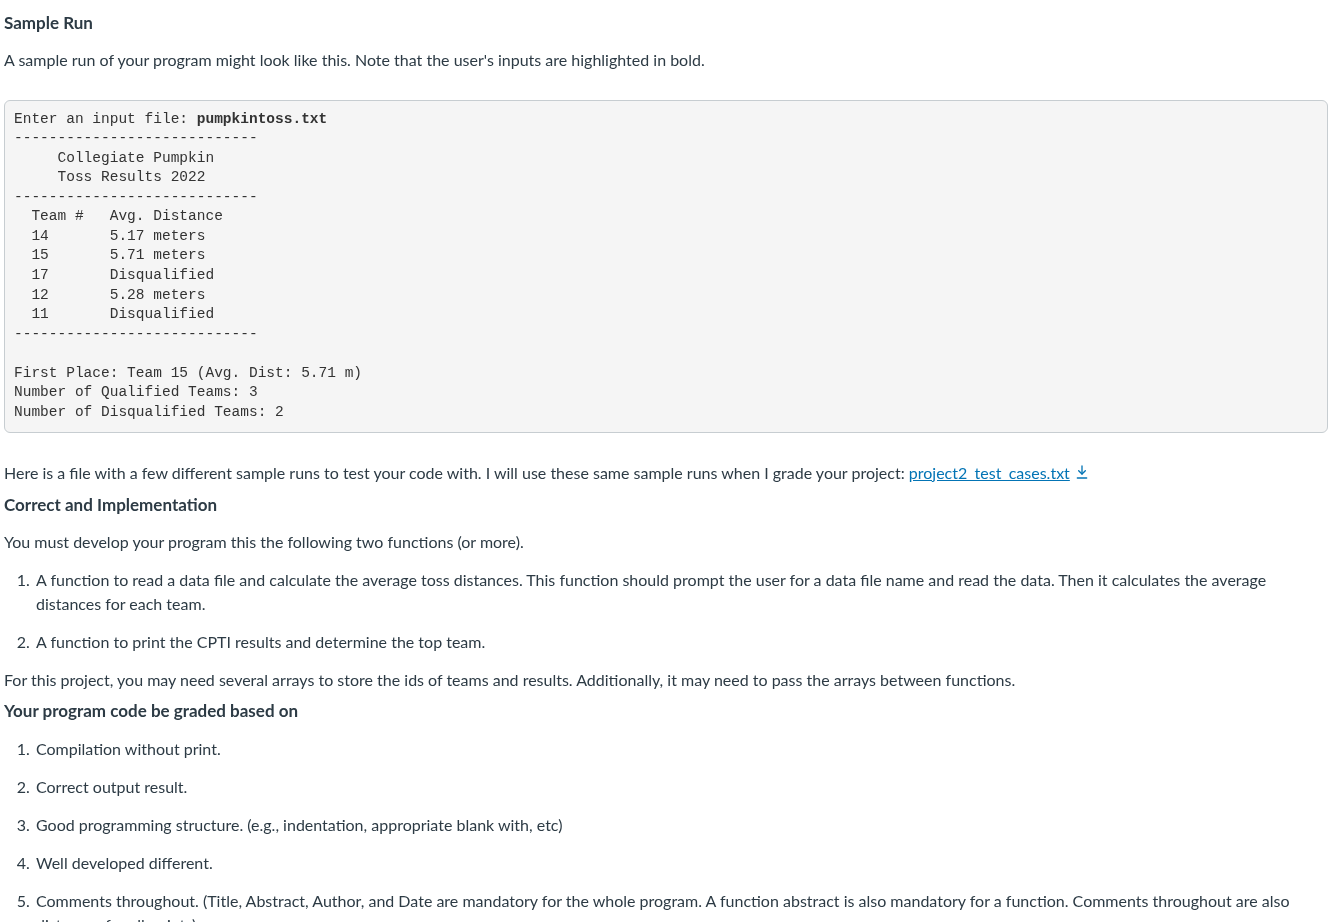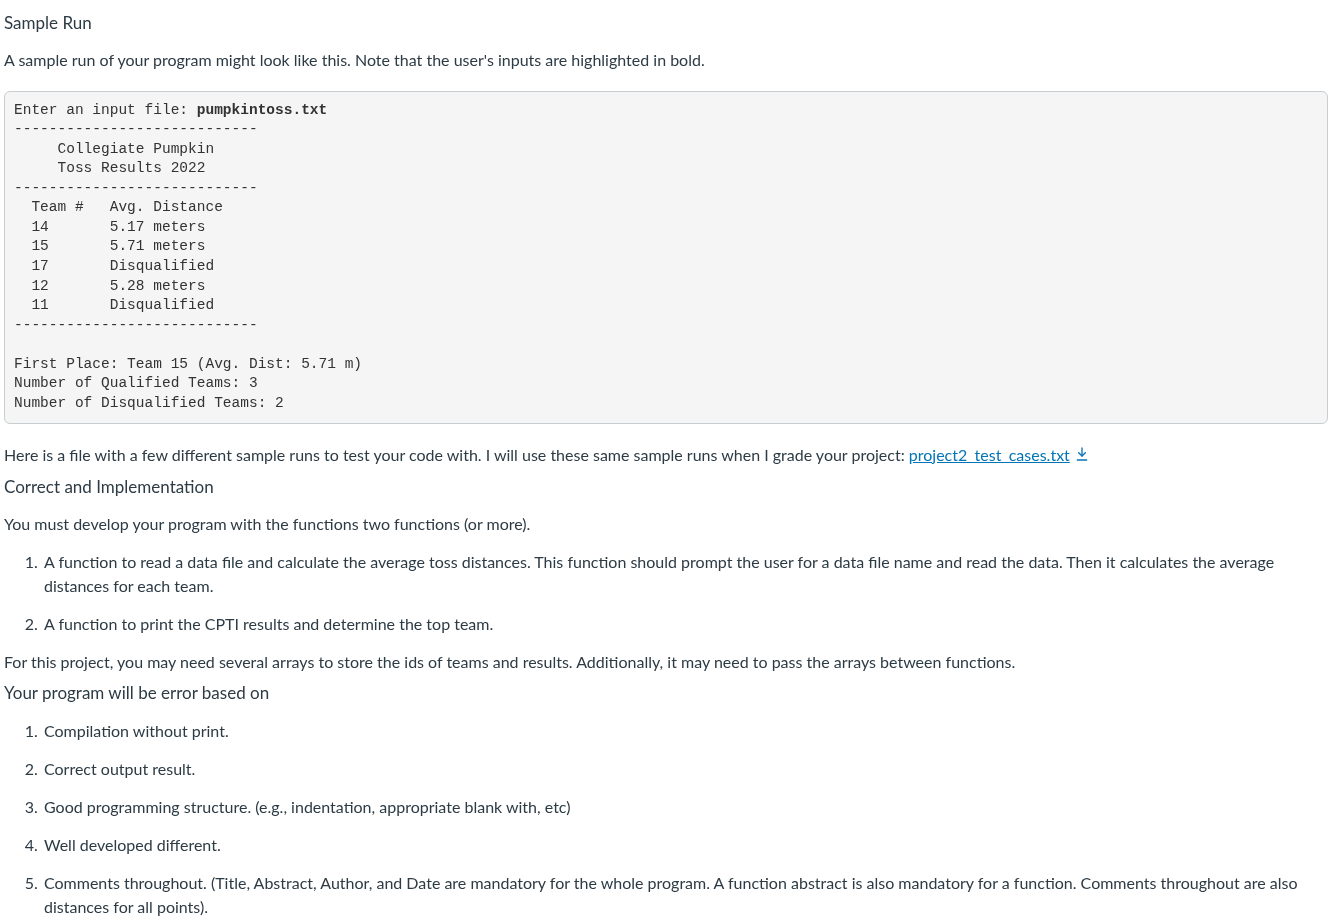--- a/index.html
+++ b/index.html
@@ -6,59 +6,59 @@
       font-family: "Lato", "Helvetica Neue", Helvetica, Arial, sans-serif;
       color: #2d3b45;
       margin: 0;
       padding: 4px;
       font-size: 16px;
       line-height: 1.5;
       width: 1332px;
       box-sizing: border-box;
     }
     h3 {
-      font-weight: 400;
+      font-weight: 700;
       color: #2d3b45;
       margin: 6px 0 12px 0;
       font-size: 17px;
     }
     p {
       margin: 0 0;
     }
     pre.sample-run {
       background: #f5f5f5;
       border: 1px solid #c7cdd1;
       border-radius: 6px;
       padding: 9px;
       font-family: Menlo, Monaco, Consolas, "Courier New", monospace;
       font-size: 14.5px;
       line-height: 1.35;
       color: #333;
       white-space: pre;
       overflow-x: auto;
-      margin: 19px 0;
+      margin: 28px 0;
     }
     pre.sample-run strong {
       font-weight: 700;
     }
     a.file-link {
       color: #0374b5;
     }
     .dl-icon {
       display: inline-block;
       vertical-align: middle;
       margin-left: 4px;
       color: #0374b5;
     }
     ol {
       padding-left: 26px;
       margin: 12px 0;
     }
     ol li {
-      margin: 14px 12px;
+      margin: 14px 4px;
       padding-left: 2px;
     }
   </style>
 </head>
 <body>
 
 <h3>Sample Run</h3>
 
 <p>A sample run of your program might look like this. Note that the user's inputs are highlighted in bold.</p>
 
@@ -82,30 +82,30 @@
 <p>
   <span>Here is a file with a few different sample runs to test your code with. I will use these same sample runs when I grade your project: </span><a href="#" class="file-link">project2_test_cases.txt</a><span class="dl-icon"><svg width="16" height="16" viewBox="0 0 24 24" fill="none" stroke="currentColor" stroke-width="2" stroke-linecap="round" stroke-linejoin="round">
         <path d="M12 3v12"></path>
         <path d="M7 10l5 5 5-5"></path>
         <path d="M5 21h14"></path>
       </svg></span>
 </p>
 
 <h3>Correct and Implementation</h3>
 
-<p>You must develop your program with the functions two functions (or more).</p>
+<p>You must develop your program this the following two functions (or more).</p>
 
 <ol>
   <li>A function to read a data file and calculate the average toss distances. This function should prompt the user for a data file name and read the data. Then it calculates the average distances for each team.</li>
   <li>A function to print the CPTI results and determine the top team.</li>
 </ol>
 
 <p>For this project, you may need several arrays to store the ids of teams and results. Additionally, it may need to pass the arrays between functions.</p>
 
-<h3>Your program will be error based on</h3>
+<h3>Your program code be graded based on</h3>
 
 <ol>
   <li>Compilation without print.</li>
   <li>Correct output result.</li>
   <li>Good programming structure. (e.g., indentation, appropriate blank with, etc)</li>
   <li>Well developed different.</li>
   <li>Comments throughout. (Title, Abstract, Author, and Date are mandatory for the whole program. A function abstract is also mandatory for a function. Comments throughout are also distances for all points).</li>
 
 </ol>
 

